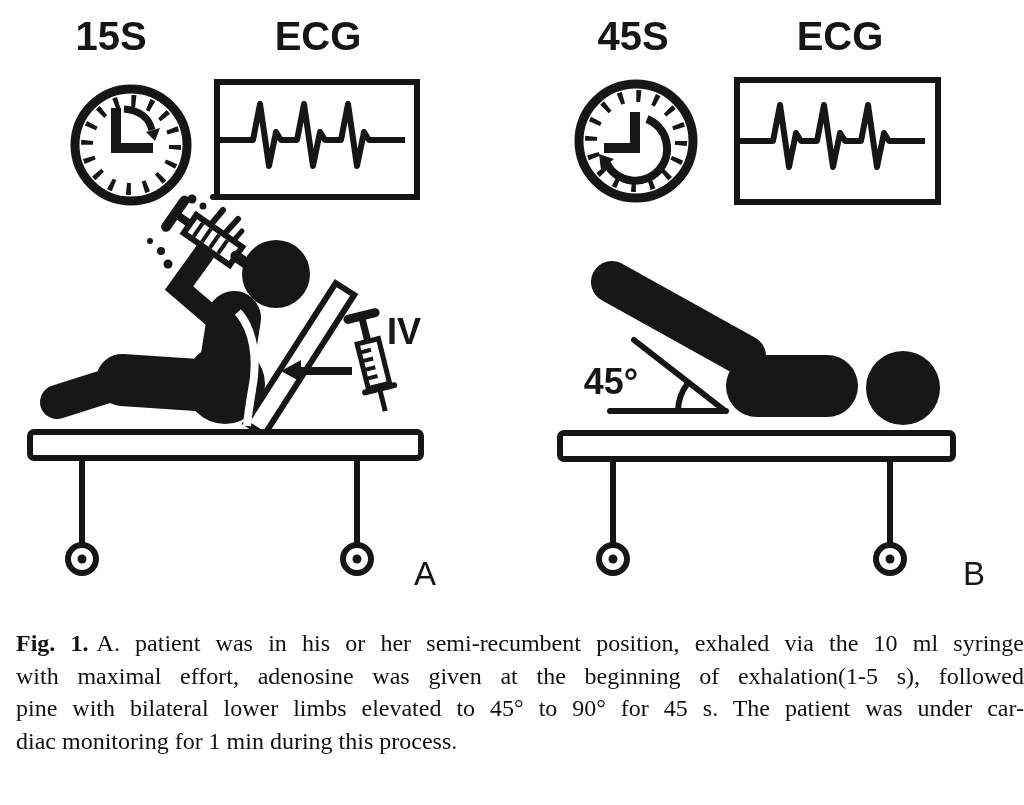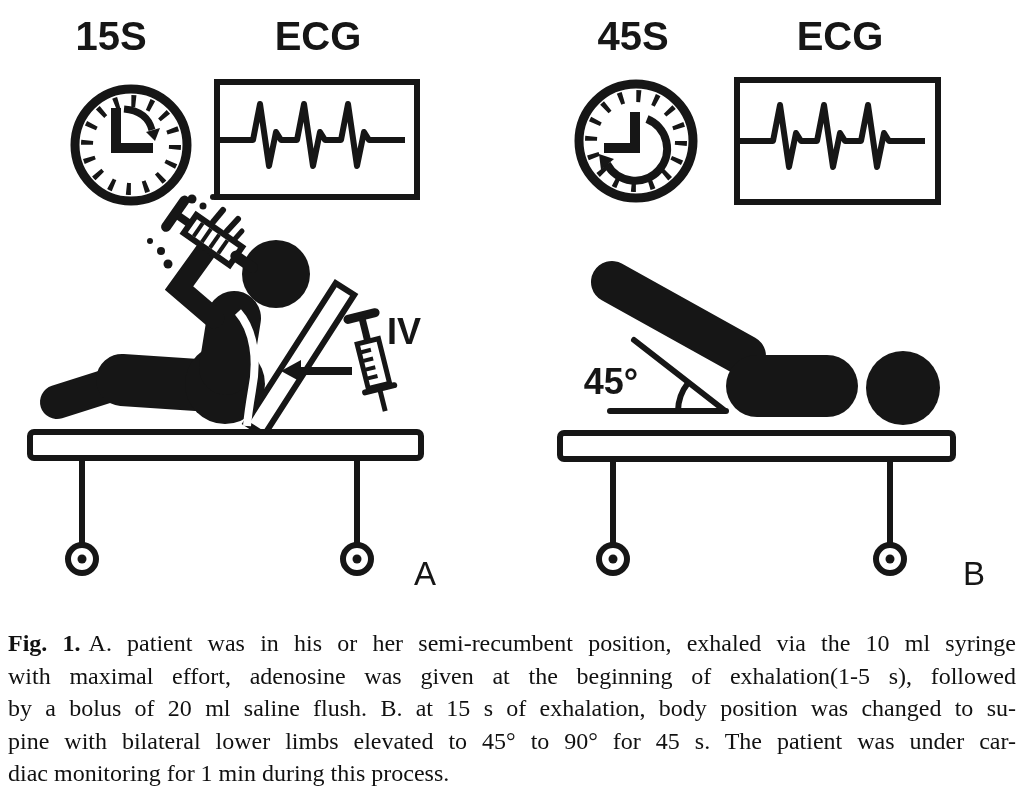--- a/index.html
+++ b/index.html
@@ -3,21 +3,21 @@
 <meta charset="utf-8">
 <style>
   html,body{margin:0;padding:0;background:#fff;}
   .page{position:relative;width:1024px;height:805px;background:#ffffff;overflow:hidden;
         font-family:"Liberation Sans",sans-serif;color:#161616;}
   .figure-svg{position:absolute;left:0;top:0;width:1024px;height:620px;}
   .lbl{font-family:"Liberation Sans",sans-serif;font-weight:bold;font-size:40px;fill:#161616;}
   .lbl-small{font-family:"Liberation Sans",sans-serif;font-weight:bold;font-size:36px;fill:#161616;}
   .panel-letter{font-family:"Liberation Sans",sans-serif;font-weight:normal;font-size:33px;fill:#161616;}
   .ink{stroke:#161616;}
-  .caption{position:absolute;left:8px;top:627px;width:1008px;
+  .caption{position:absolute;left:16px;top:627px;width:1008px;
            font-family:"Liberation Serif",serif;font-size:24px;line-height:32.6px;color:#111;}
   .cap-line{width:100%;}
   .just{text-align:justify;text-align-last:justify;}
   .bold{font-weight:bold;margin-right:8px;}
 </style>
 </head>
 <body>
 
 <div class="page">
 
@@ -160,18 +160,17 @@
       </g>
     </g>
 
     <text class="panel-letter" x="974" y="585" text-anchor="middle">B</text>
   </g>
 </svg>
 
 <div class="caption">
   <div class="cap-line just"><span class="bold">Fig. 1.</span><span>A. patient was in his or her semi-recumbent position, exhaled via the 10 ml syringe</span></div>
   <div class="cap-line just">with maximal effort, adenosine was given at the beginning of exhalation(1-5 s), followed</div>
-  <div class="cap-line just">by a bolus of 20 ml saline flush. B. at 15 s of exhalation, body position was changed to su-</div>
   <div class="cap-line just">pine with bilateral lower limbs elevated to 45° to 90° for 45 s. The patient was under car-</div>
   <div class="cap-line">diac monitoring for 1 min during this process.</div>
 </div>
 
 </div>
 
 </body></html>

